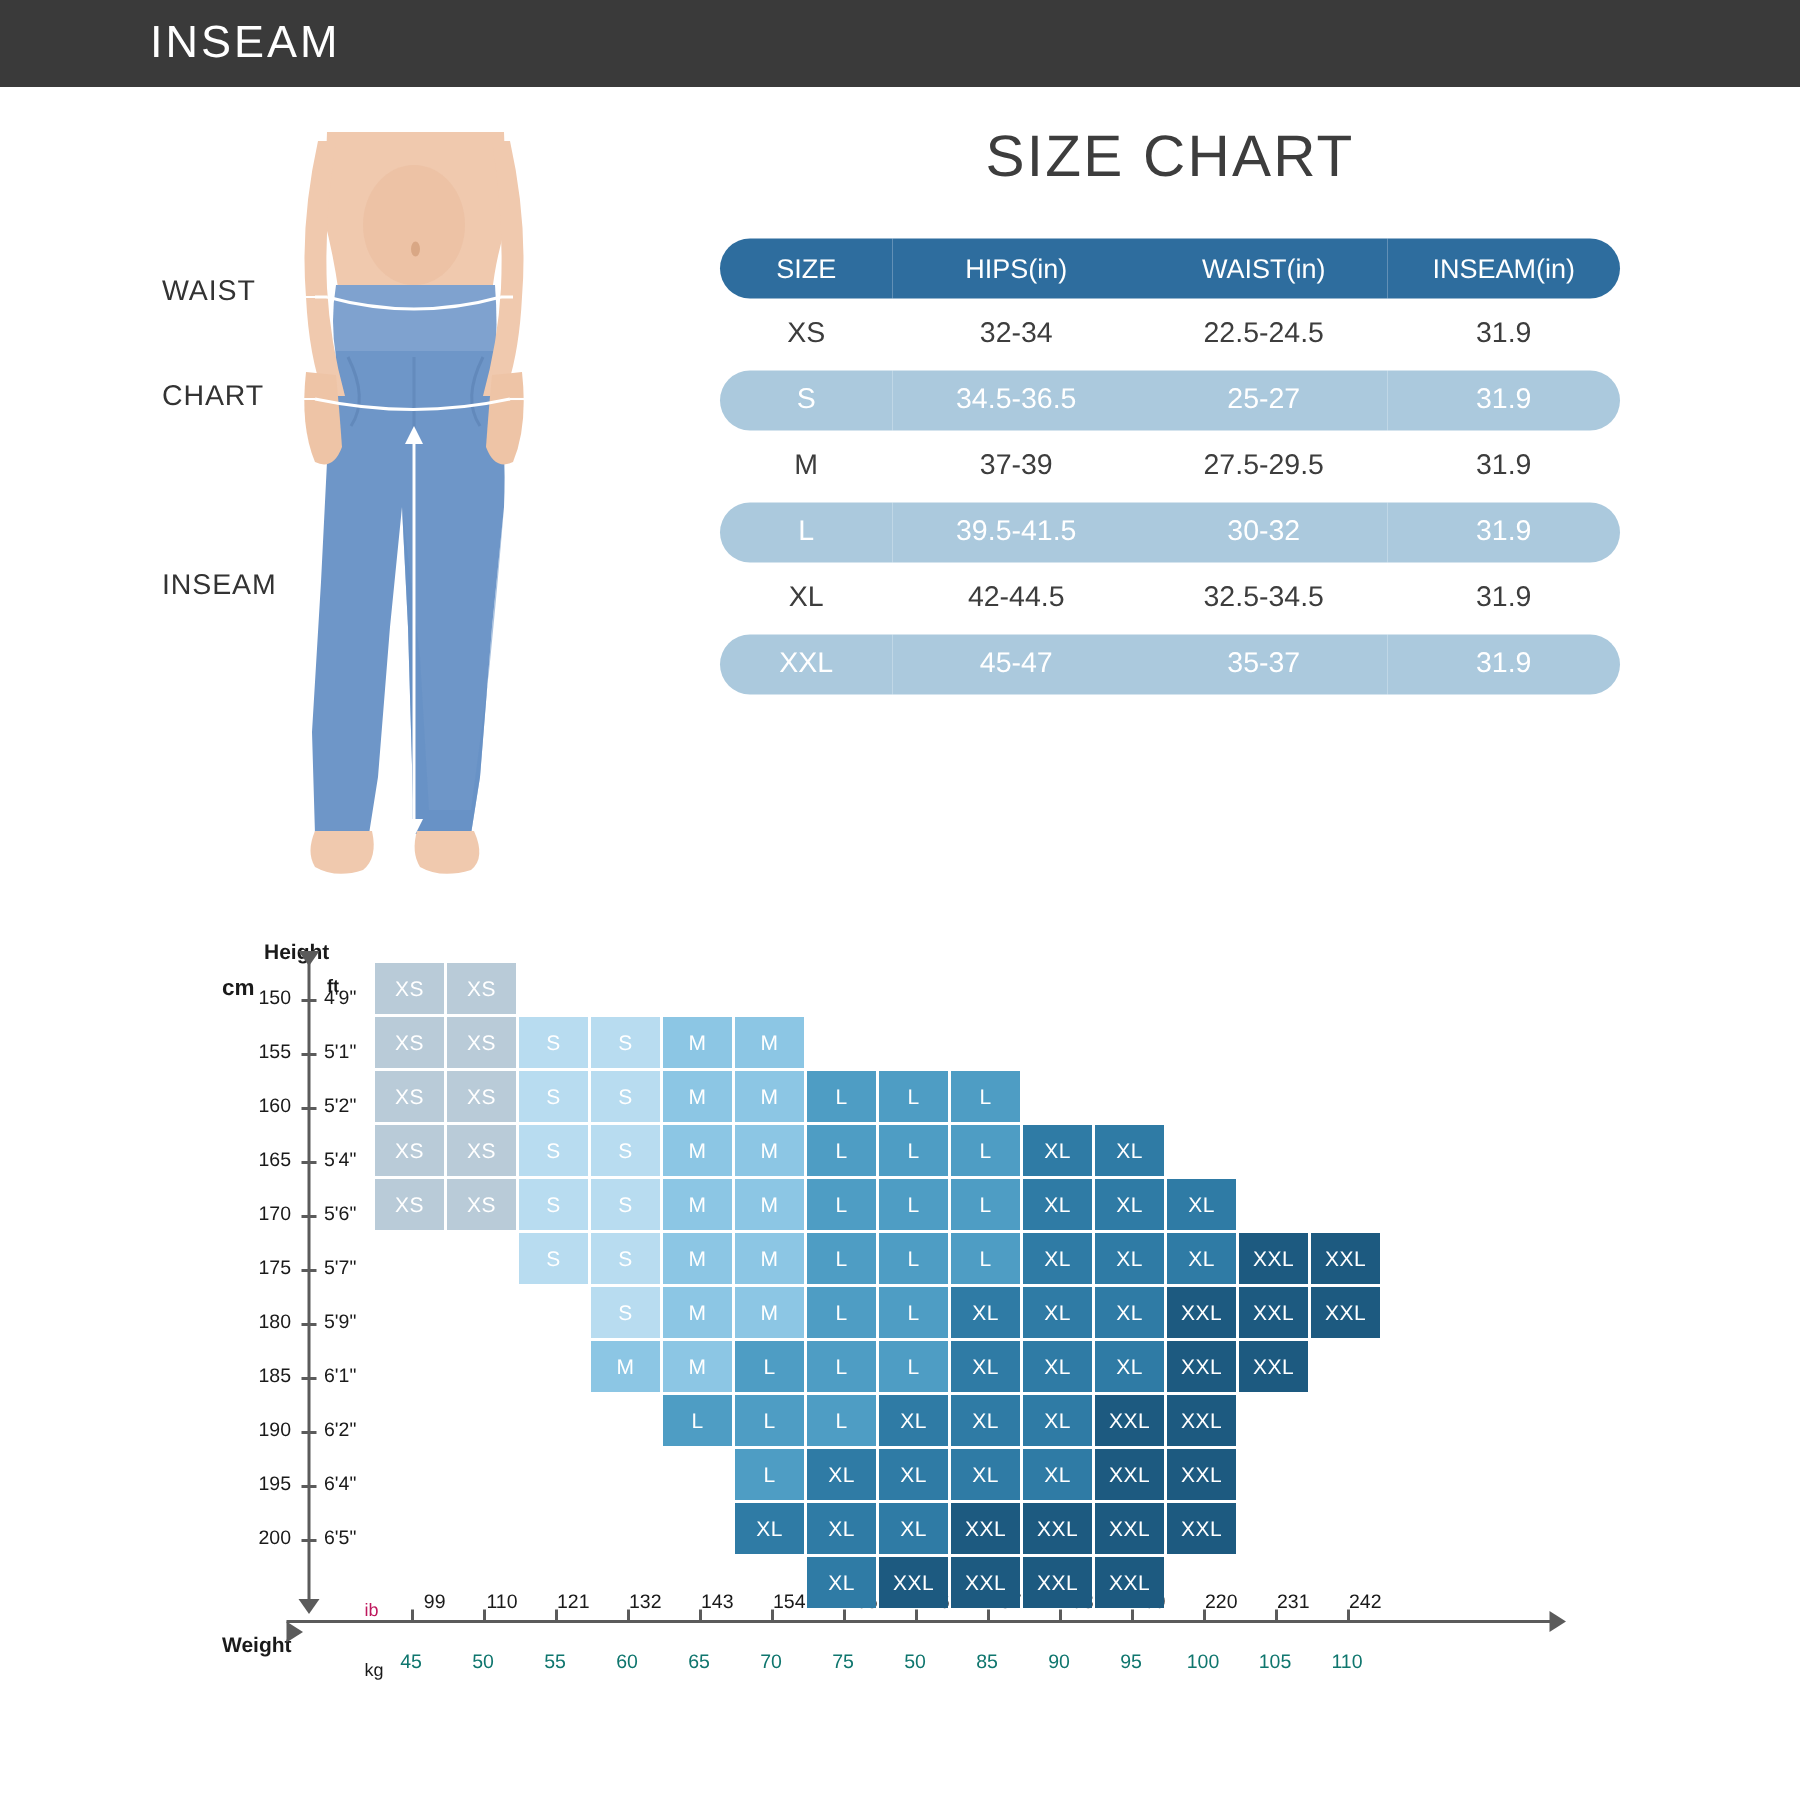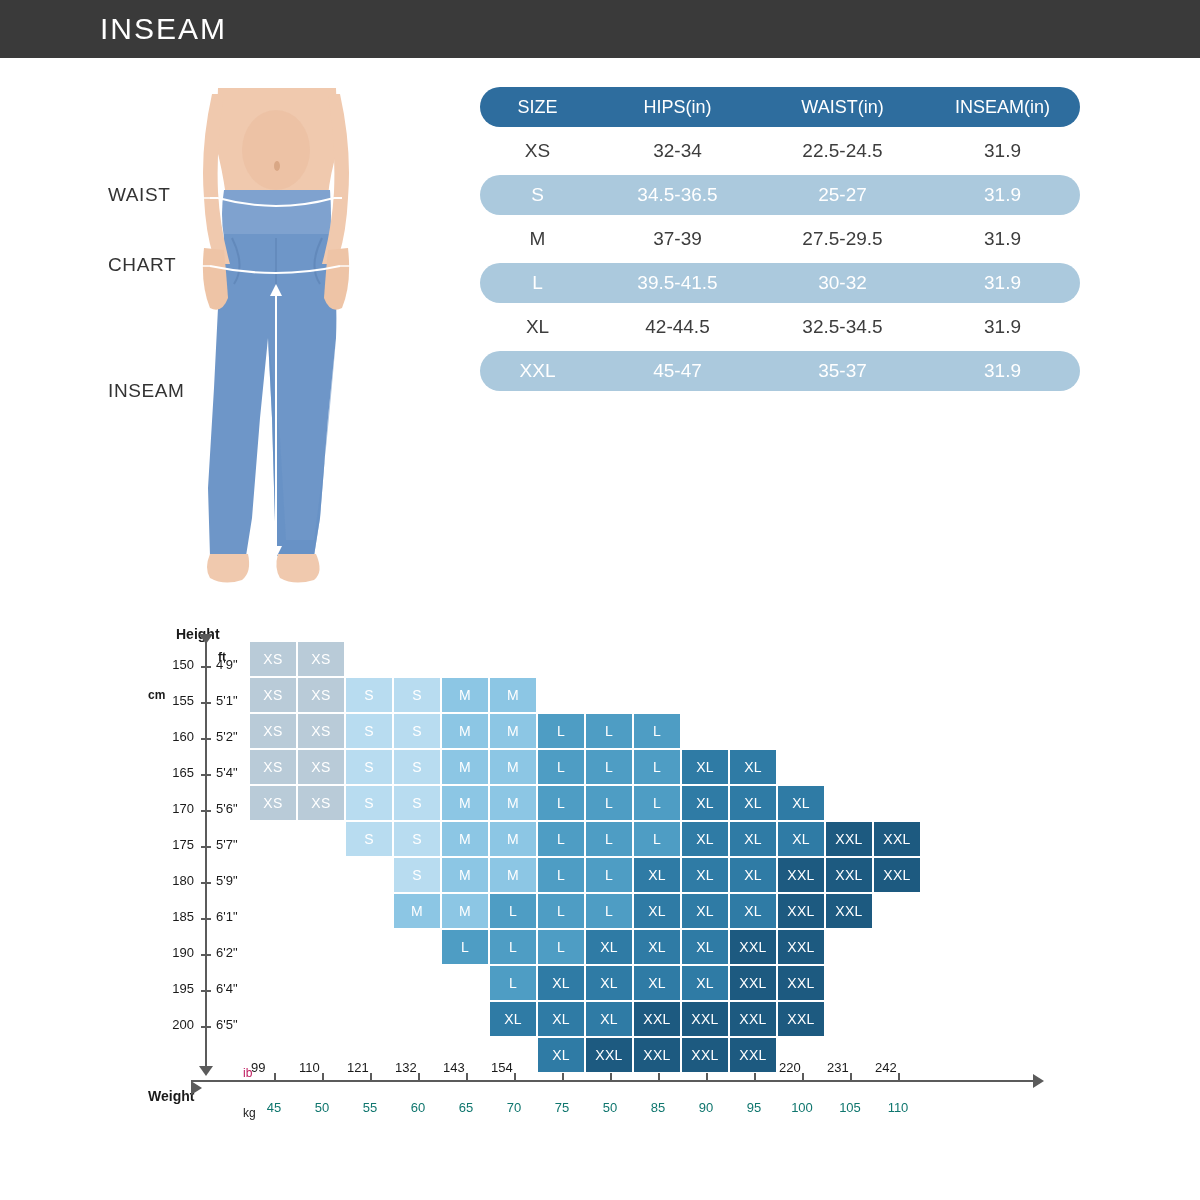--- a/index.html
+++ b/index.html
@@ -74,21 +74,21 @@
   .row-plain td { background:transparent; color:#3d3d3d; }
   .sc-table col.c1 { width:115px; }
   .sc-table col.c2 { width:165px; }
   .sc-table col.c3 { width:165px; }
   .sc-table col.c4 { width:155px; }
 
   
   .grid-section { position:absolute; left:0; top:600px; width:1200px; height:600px; }
 
   .gs-title-h { position:absolute; left:176px; top:26px; font-size:14px; font-weight:bold; color:#1a1a1a; }
-  .gs-cm { position:absolute; left:148px; top:50px; font-size:12px; font-weight:bold; color:#1a1a1a;margin-top:38px; }
+  .gs-cm { position:absolute; left:148px; top:50px; font-size:15px; font-weight:bold; color:#1a1a1a; }
   .gs-ft { position:absolute; left:218px; top:50px; font-size:12px; font-weight:bold; color:#1a1a1a; }
   .gs-weight { position:absolute; left:148px; top:488px; font-size:14px; font-weight:bold; color:#1a1a1a; }
   .gs-lb { position:absolute; left:243px; top:466px; font-size:12px; color:#be185d; }
   .gs-kg { position:absolute; left:243px; top:506px; font-size:12px; color:#1a1a1a; }
 
   .axis-v { position:absolute; left:205px; top:40px; width:2px; height:428px; background:#5b5b5b; }
   .axis-h { position:absolute; left:191px; top:480px; height:2px; width:848px; background:#5b5b5b; }
 
   .tri-down {
     position:absolute; left:199px; top:34px;
@@ -106,21 +106,21 @@
     position:absolute; left:191px; top:481px;
     width:0;height:0;border-top:7px solid transparent;border-bottom:7px solid transparent;border-left:11px solid #5b5b5b;
   }
 
   .vtick { position:absolute; width:10px; height:2px; background:#5b5b5b; left:201px; }
   .htick { position:absolute; width:2px; height:9px; background:#5b5b5b; top:473px; }
 
   .ylab-cm { position:absolute; font-size:13px; color:#1a1a1a; text-align:right; width:46px; }
   .ylab-ft { position:absolute; font-size:13px; color:#1a1a1a; text-align:left; width:62px; }
 
-  .xlab-lb { position:absolute; font-size:13px; color:#1a1a1a; text-align:left; width:46px; top:460px; }
+  .xlab-lb { position:absolute; font-size:13px; color:#1a1a1a; text-align:right; width:46px; top:460px; }
   .xlab-kg { position:absolute; font-size:13px; color:#0f766e; text-align:center; width:46px; top:500px; }
 
   .cell {
     position:absolute; width:46px; height:34px;
     display:flex; align-items:center; justify-content:center;
     color:#ffffff; font-size:14px; letter-spacing:0.3px;
   }
 </style>
 </head>
 <body>
@@ -174,20 +174,21 @@
       <path d="M176 200 L176 466" stroke="#ffffff" stroke-width="2"></path>
       <path d="M176 196 l-6 12 l12 0 Z" fill="#ffffff"></path>
       <path d="M176 470 l-6 -12 l12 0 Z" fill="#ffffff"></path>
     </svg>
     <div class="model-label lbl-waist">WAIST</div>
     <div class="model-label lbl-hips">CHART</div>
     <div class="model-label lbl-inseam">INSEAM</div>
   </div>
 
   <div class="chart-wrap">
+    <h1 class="chart-title">SIZE CHART</h1>
     <table class="sc-table">
       <colgroup>
           <col class="c1">
           <col class="c2">
           <col class="c3">
           <col class="c4">
         </colgroup>
       <thead>
         <tr class="sc-head">
           <th>SIZE</th>

